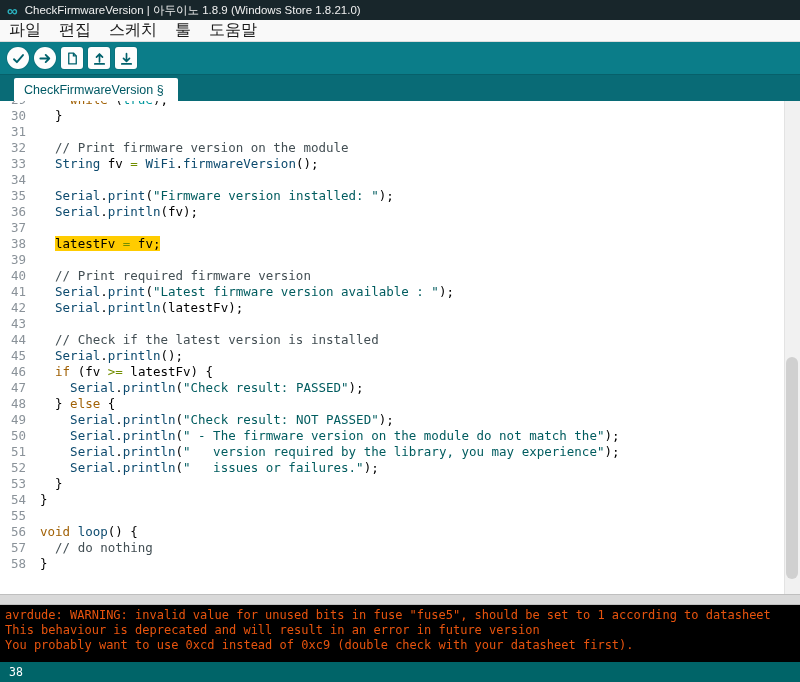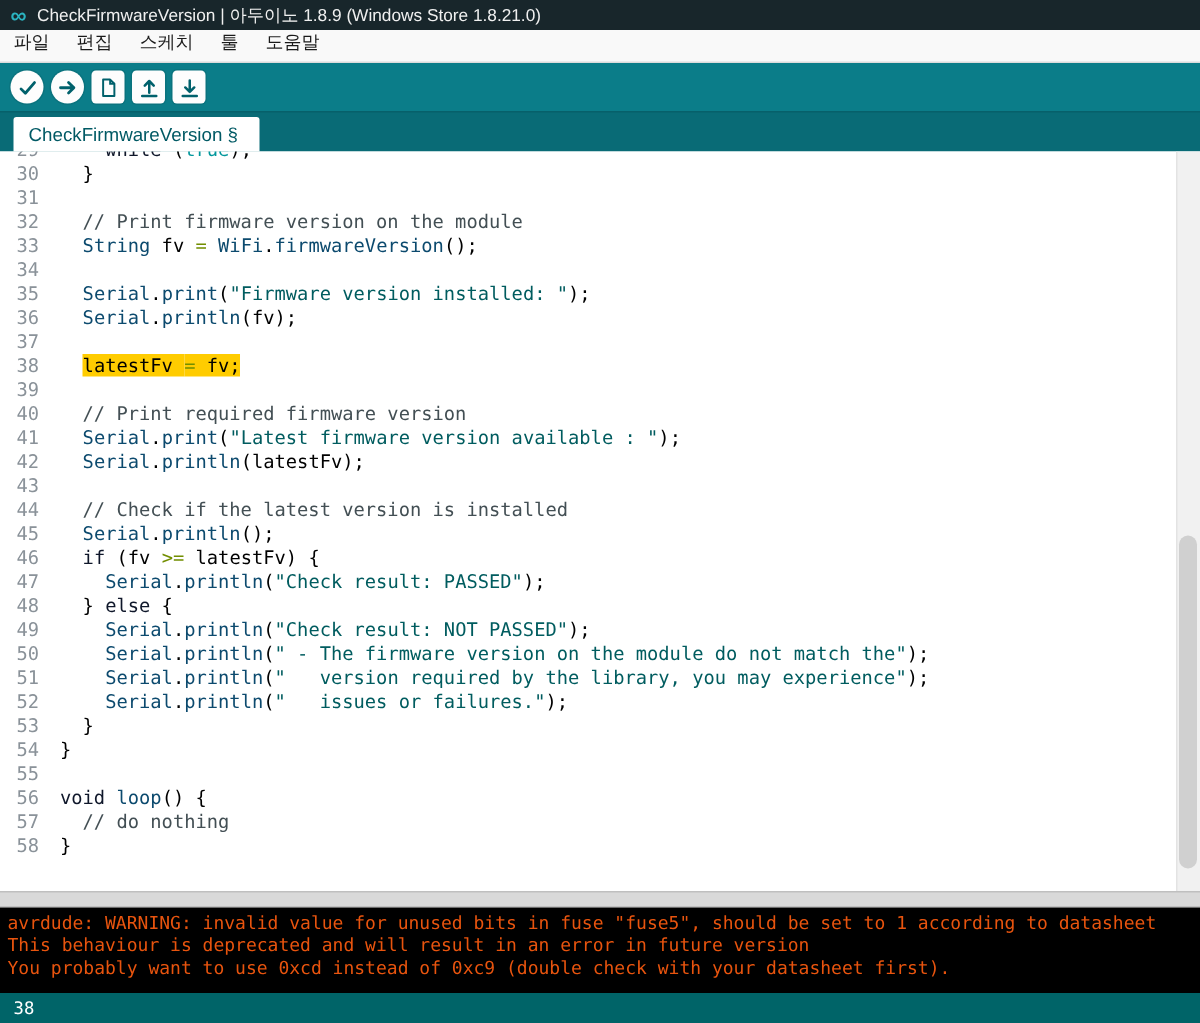--- a/index.html
+++ b/index.html
@@ -2,38 +2,38 @@
 <html><head>
 <meta charset="utf-8">
 <style>
   html,body{margin:0;padding:0;}
   body{width:800px;height:682px;overflow:hidden;background:#fff;font-family:"Liberation Sans","DejaVu Sans",sans-serif;}
   .window{width:800px;height:682px;display:flex;flex-direction:column;background:#fff;}
 
   .titlebar{height:20px;flex:0 0 auto;background:#18262b;color:#f0f0f0;display:flex;align-items:center;padding:0 7px;gap:7px;font-size:11.5px;}
   .logo{color:#2bb3c0;font-size:15px;font-weight:bold;line-height:1;}
 
-  .menubar{height:21px;flex:0 0 auto;background:#f9f9f9;border-bottom:1px solid #dcdcdc;display:flex;align-items:flex-start;font-size:12px;color:#1a1a1a;}
+  .menubar{height:21px;flex:0 0 auto;background:#f9f9f9;border-bottom:1px solid #dcdcdc;display:flex;align-items:flex-end;font-size:16px;color:#1a1a1a;}
   .menu-item{display:flex;align-items:center;padding:0 9px;cursor:default;}
 
   .toolbar{height:32px;flex:0 0 auto;background:#0b7d89;display:flex;align-items:center;gap:5px;padding-left:7px;}
   .tbtn{width:22px;height:22px;border-radius:50%;background:#fdfdfd;display:flex;align-items:center;justify-content:center;box-shadow:0 0 0 1px rgba(0,0,0,0.08);}
   .tbtn.square{border-radius:3px;}
   .ticon{display:flex;align-items:center;justify-content:center;}
 
-  .tabstrip{height:26px;flex:0 0 auto;background:#096b76;border-top:1px solid #07606a;display:flex;align-items:flex-end;padding-left:9px;}
+  .tabstrip{height:26px;flex:0 0 auto;background:#096b76;border-top:1px solid #07606a;display:flex;align-items:flex-end;padding-left:14px;}
   .tab{height:23px;background:#ffffff;color:#005964;font-size:12.5px;display:flex;align-items:center;padding:0 14px 0 10px;border-radius:2px 2px 0 0;}
 
   .editor{flex:1 1 auto;background:#fff;position:relative;overflow:hidden;}
   .code-area{font-family:"DejaVu Sans Mono","Liberation Mono",monospace;font-size:12.5px;line-height:16px;margin-top:-9px;}
   .line{display:flex;height:16px;align-items:flex-end;}
   .ln{flex:0 0 26px;text-align:right;color:#8a9299;user-select:none;}
   .lc{white-space:pre;padding-left:14px;color:#000;}
   .tok-p{color:#000000}
-  .tok-k{color:#0f172a}
+  .tok-k{color:#a16207}
   .tok-f{color:#0c4a6e}
   .tok-s{color:#005c5f}
   .tok-c{color:#434f54}
   .tok-o{color:#728e00}
   .tok-l{color:#00979c}
   .hl{background:#ffcc00;}
   .scrollbar{position:absolute;top:0;right:0;width:15px;height:100%;background:#f1f1f1;border-left:1px solid #e3e3e3;}
   .sb-thumb{position:absolute;left:1px;width:12px;top:52%;height:45%;background:#d0d0d0;border-radius:6px;}
 
   .splitter{height:9px;flex:0 0 auto;background:#d9d9d9;border-top:1px solid #bfbfbf;border-bottom:1px solid #bfbfbf;}

